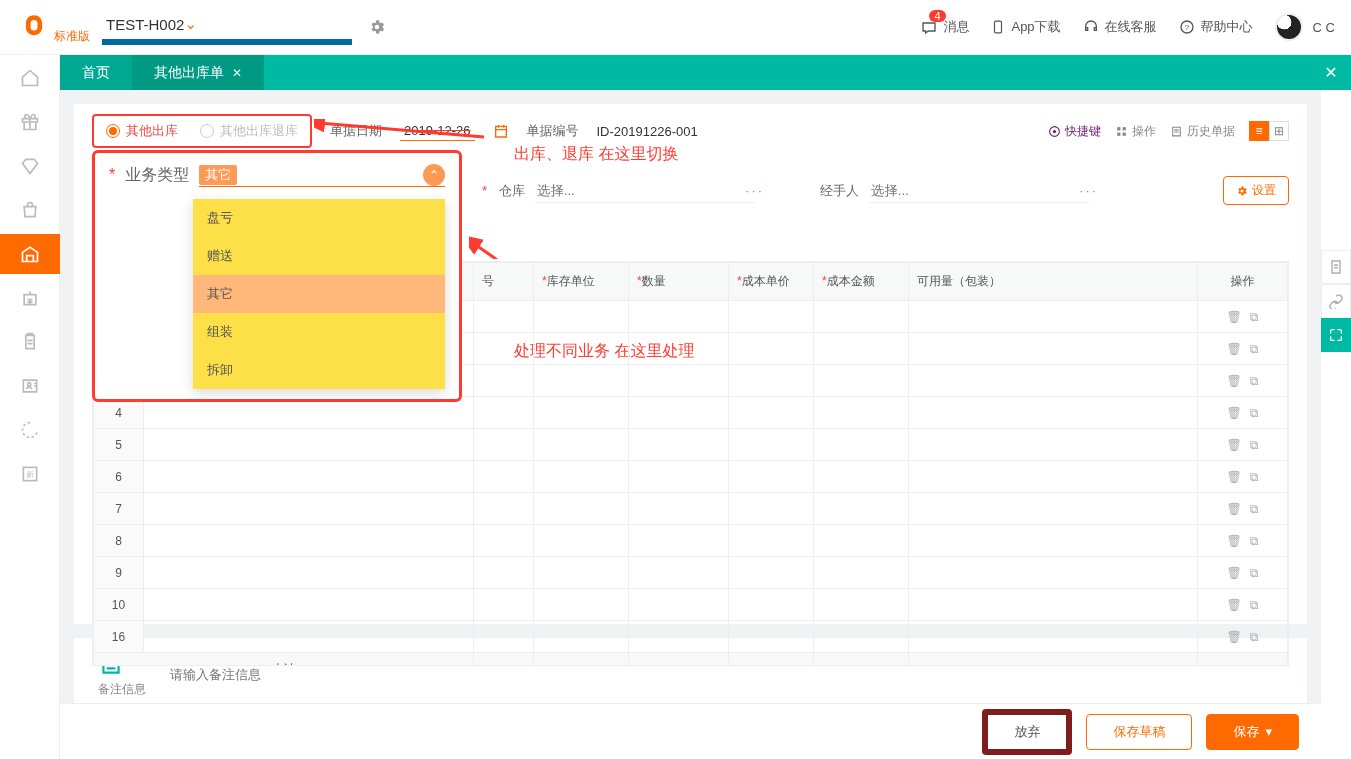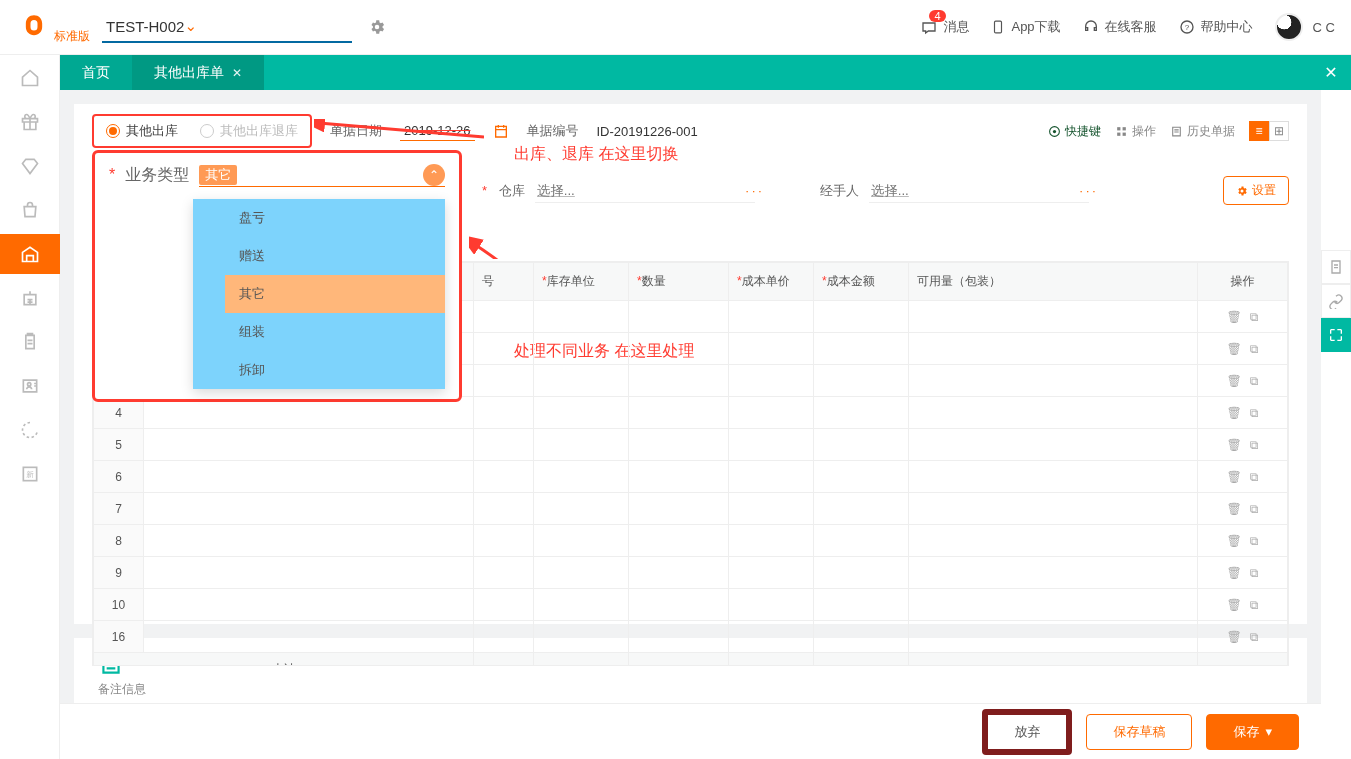--- a/index.html
+++ b/index.html
@@ -2,21 +2,21 @@
 <html><head>
 <meta charset="utf-8">
 <style>
 * { box-sizing: border-box; margin: 0; padding: 0; font-family: "Microsoft YaHei", Arial, sans-serif; }
 html, body { width: 1351px; height: 759px; overflow: hidden; background: #fff; }
 
 
 .topbar { height: 55px; display: flex; align-items: center; padding: 0 16px; border-bottom: 1px solid #eee; }
 .logo { width: 36px; height: 36px; color: #ff6a00; margin-right: 8px; display:flex; align-items:center; justify-content:center; }
 .edition { color: #ff6a00; font-size: 12px; margin-right: 12px; margin-left:-6px; margin-top:18px;}
-.dropdown-store { width: 250px; font-size: 15px; color: #333; padding: 6px 4px; border-bottom: 2px solid #0369a1; display:flex; align-items:center; }
+.dropdown-store { width: 250px; font-size: 15px; color: #333; padding: 6px 4px; border-bottom: 6px solid #0369a1; display:flex; align-items:center; }
 .caret-down { color: #ff6a00; }
 .gear { margin: 0 16px; color: #999; }
 .btn-trial { background: #ff6a00; color: #fff; border: none; border-radius: 4px; padding: 9px 18px; font-size: 13px; cursor: pointer; }
 .top-spacer { flex: 1; }
 .top-link { display: inline-flex; align-items: center; gap: 6px; color: #555; font-size: 13px; margin-left: 22px; cursor: pointer; position: relative; }
 .badge-num { position: absolute; top: -8px; left: 8px; background: #ff3b30; color: #fff; border-radius: 8px; font-size: 11px; padding: 0 5px; }
 .avatar { width: 28px; height: 28px; border-radius: 50%; background: radial-gradient(circle at 30% 30%, #fff 0 30%, #222 31% 100%); margin-left: 22px; border:2px solid #eee;}
 .user-name { font-size: 13px; color: #555; margin-left: 10px; }
 
 
@@ -39,43 +39,43 @@
 .header-row { padding: 10px 18px; display: flex; align-items: center; gap: 18px; font-size: 13px; color: #666; border-bottom: 0; }
 .radio-group { border: 2px solid #ff3b30; border-radius: 4px; padding: 6px 12px; display: flex; gap: 22px; align-items: center; }
 .radio-item { display: flex; align-items: center; gap: 6px; cursor: pointer; }
 .radio-dot { width: 14px; height: 14px; border-radius: 50%; border: 1px solid #ff6a00; display:inline-flex; align-items:center; justify-content:center;}
 .radio-dot.on::after { content:''; width:8px; height:8px; background:#ff6a00; border-radius:50%; }
 .radio-dot.off { border-color:#ccc; }
 .radio-item .lbl.off { color:#bbb; }
 .date-underline { border-bottom: 1px solid #ff6a00; padding: 2px 4px; text-decoration: line-through; text-decoration-color: #ff3b30; color:#333;}
 .cal-icon { color: #ff6a00; }
 .toolbar-right { margin-left: auto; display: flex; align-items: center; gap: 14px; color: #888; font-size: 12px; }
-.tool-link { color: #14532d; display:flex; align-items:center; gap:4px; cursor:pointer;}
+.tool-link { color: #701a75; display:flex; align-items:center; gap:4px; cursor:pointer;}
 .tool-link.grey{ color:#888; }
 .view-toggle { display:flex; }
 .view-toggle span{ width:20px; height:20px; display:flex; align-items:center; justify-content:center; border:1px solid #ddd; }
 .view-toggle span.actv{ background:#ff6a00; color:#fff; border-color:#ff6a00;}
 
 .annotation1 { color: #ff3b30; font-size: 16px; position:absolute; top:40px; left:440px; font-weight: 500;}
 .arrow1 { position:absolute; top:15px; left:240px; width:170px; height:20px; }
 
 .filter-row { padding: 10px 18px; display: flex; align-items: center; gap: 40px; font-size: 13px; position: relative; }
 .field { display: flex; align-items: center; gap: 10px; }
 .field .req { color: #ff3b30; margin-right: 2px; }
 .field-label { color: #666; }
-.field-input { border: none; border-bottom: 1px solid #eee; padding: 4px 2px; width: 220px; color: #bbb; outline: none; text-decoration: underline; }
+.field-input { border: none; border-bottom: 1px solid #eee; padding: 4px 2px; width: 220px; color: #bbb; outline: none; }
 .field-more { color: #ff6a00; letter-spacing: 2px; cursor:pointer; margin-left:-20px;}
 .btn-setting { margin-left: auto; border: 1px solid #ff6a00; color: #ff6a00; background: #fff; padding: 5px 12px; border-radius: 4px; font-size: 12px; cursor:pointer; display:flex; align-items:center; gap:4px;}
 
 .biz-wrap { border: 3px solid #ff3b30; border-radius: 6px; padding: 10px 14px 10px 14px; width: 370px; position: absolute; top: 46px; left: 18px; background: #fff; z-index: 5; }
 .biz-head { display:flex; align-items:center; gap:10px; }
 .biz-val { background: #ff9a55; color: #fff; padding: 1px 6px; border-radius: 2px; font-size: 13px; }
 .sel-underline { flex:1; border-bottom:1px solid #ff6a00; height: 24px; display:flex; align-items:center; }
 .caret-circle { width: 22px; height: 22px; border-radius: 50%; background: #ff9a55; color: #fff; display:flex; align-items:center; justify-content:center; font-size:12px; margin-left:auto;}
-.biz-drop { margin: 12px 0 0 84px; box-shadow: 0 4px 12px rgba(0,0,0,.15); background:#7dd3fc;padding-left:32px; }
+.biz-drop { margin: 12px 0 0 84px; box-shadow: 0 4px 12px rgba(0,0,0,.15); background:#fde047; }
 .biz-opt { padding: 10px 14px; font-size: 13px; color: #555; cursor: pointer; }
 .biz-opt.sel { background: #ffb77a; color: #555; }
 
 .arrow2 { position:absolute; top:125px; left:395px; width:120px; height:30px; }
 .annotation2 { color:#ff3b30; font-size:16px; position:absolute; top:237px; left:440px; font-weight:500;}
 
 
 .tbl-wrap { margin: 46px 18px 0 18px; border: 1px solid #eee; height: 405px; overflow: hidden; position: relative; }
 .tbl { width: 100%; border-collapse: collapse; font-size: 12px; color: #555; table-layout: fixed; }
 .tbl th { background: #f7f8f8; padding: 10px 8px; text-align: left; font-weight: normal; border: 1px solid #eee; }
@@ -224,21 +224,21 @@
 </div>
 
 <div class="content">
 
   <div class="panel">
 
     <div class="header-row">
       <div class="radio-group">
         <span class="radio-item">
           <span class="radio-dot on"></span>
-          <span class="lbl" style="color:#404040">其他出库</span>
+          <span class="lbl" style="color:#ef4444">其他出库</span>
         </span>
         <span class="radio-item">
           <span class="radio-dot off"></span>
           <span class="lbl off">其他出库退库</span>
         </span>
       </div>
       <span>单据日期</span>
       <span class="date-underline">2019-12-26</span>
       <span class="cal-icon">
         <svg width="16" height="16" viewBox="0 0 24 24">
@@ -508,20 +508,21 @@
 
   <div class="remark-bar">
     <div class="remark-ico-wrap">
       <span class="remark-ico">
         <svg width="26" height="26" viewBox="0 0 24 24">
             <path fill="none" stroke="currentColor" stroke-width="2" d="M5 4h14v16H5zm2-2v4m4-4v4m4-4v4M8 12h8m-8 4h8"></path>
           </svg>
       </span>
       <div class="remark-lbl">备注信息</div>
     </div>
+    <input class="remark-input" placeholder="请输入备注信息" style="">
   </div>
 
   <div class="footer">
     <button class="btn btn-ghost">放弃</button>
     <button class="btn btn-outline">保存草稿</button>
     <button class="btn btn-primary">
       <span>保存</span>
       <span>▾</span>
     </button>
   </div>

